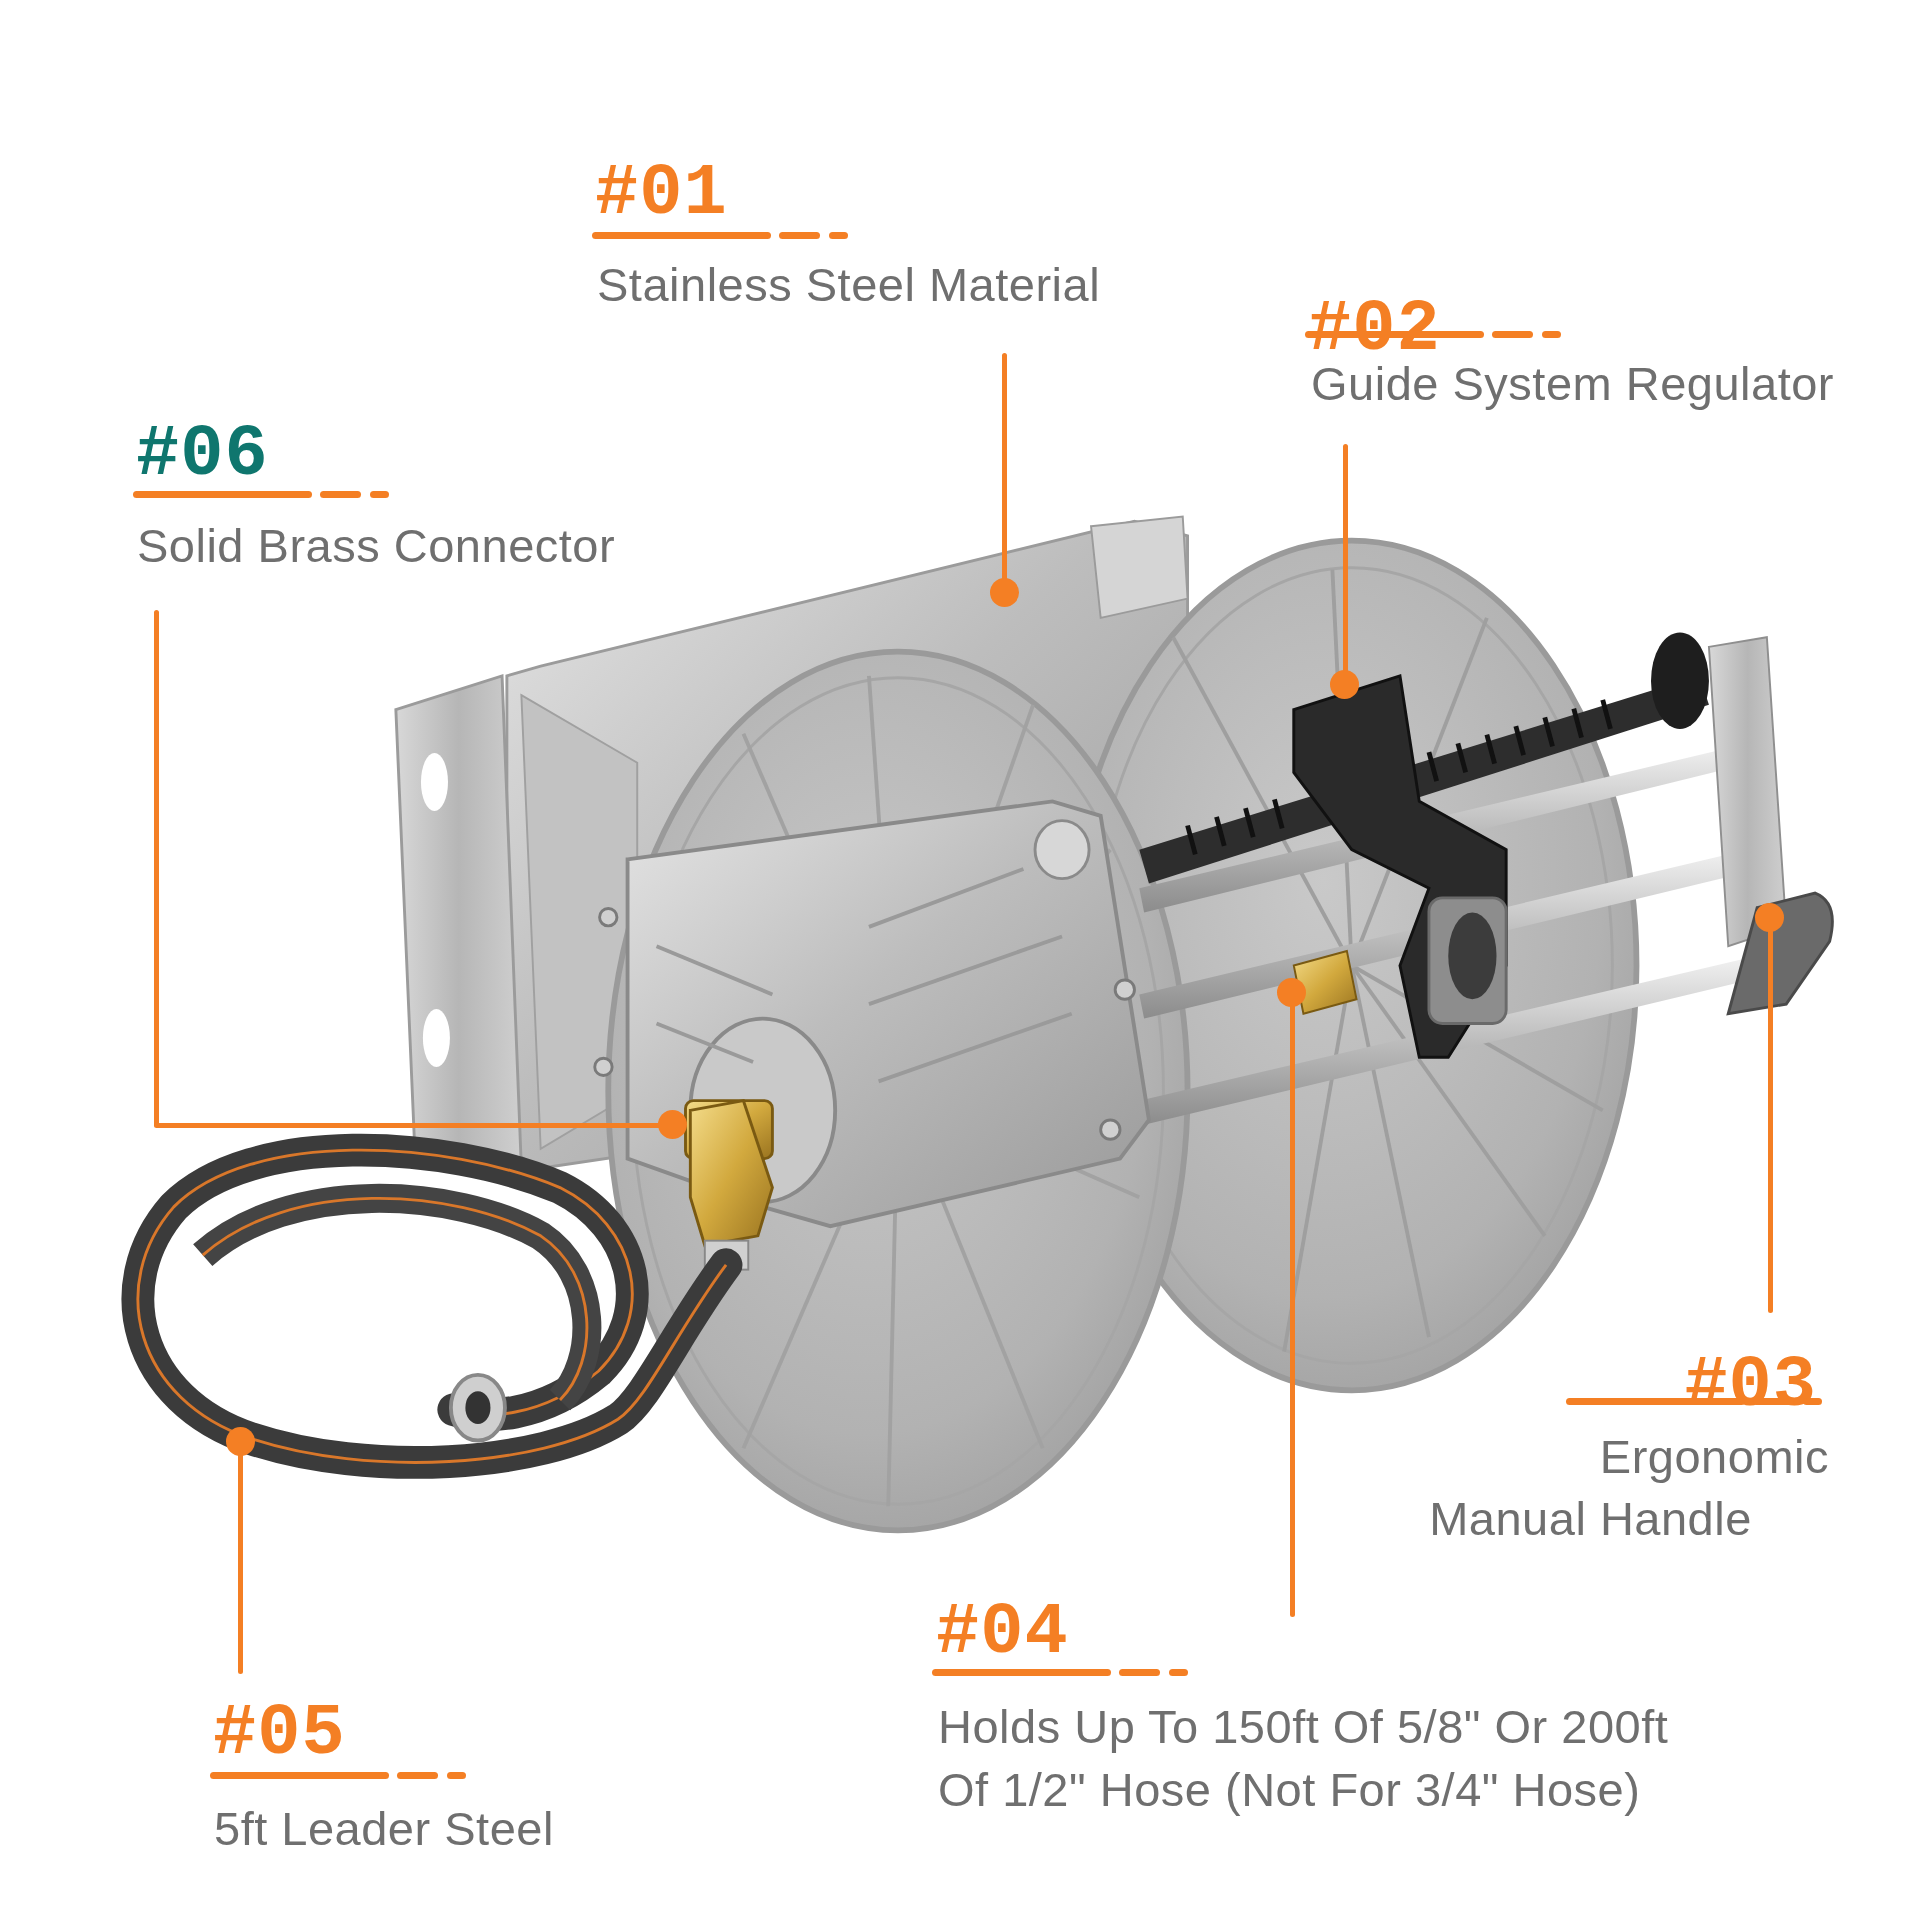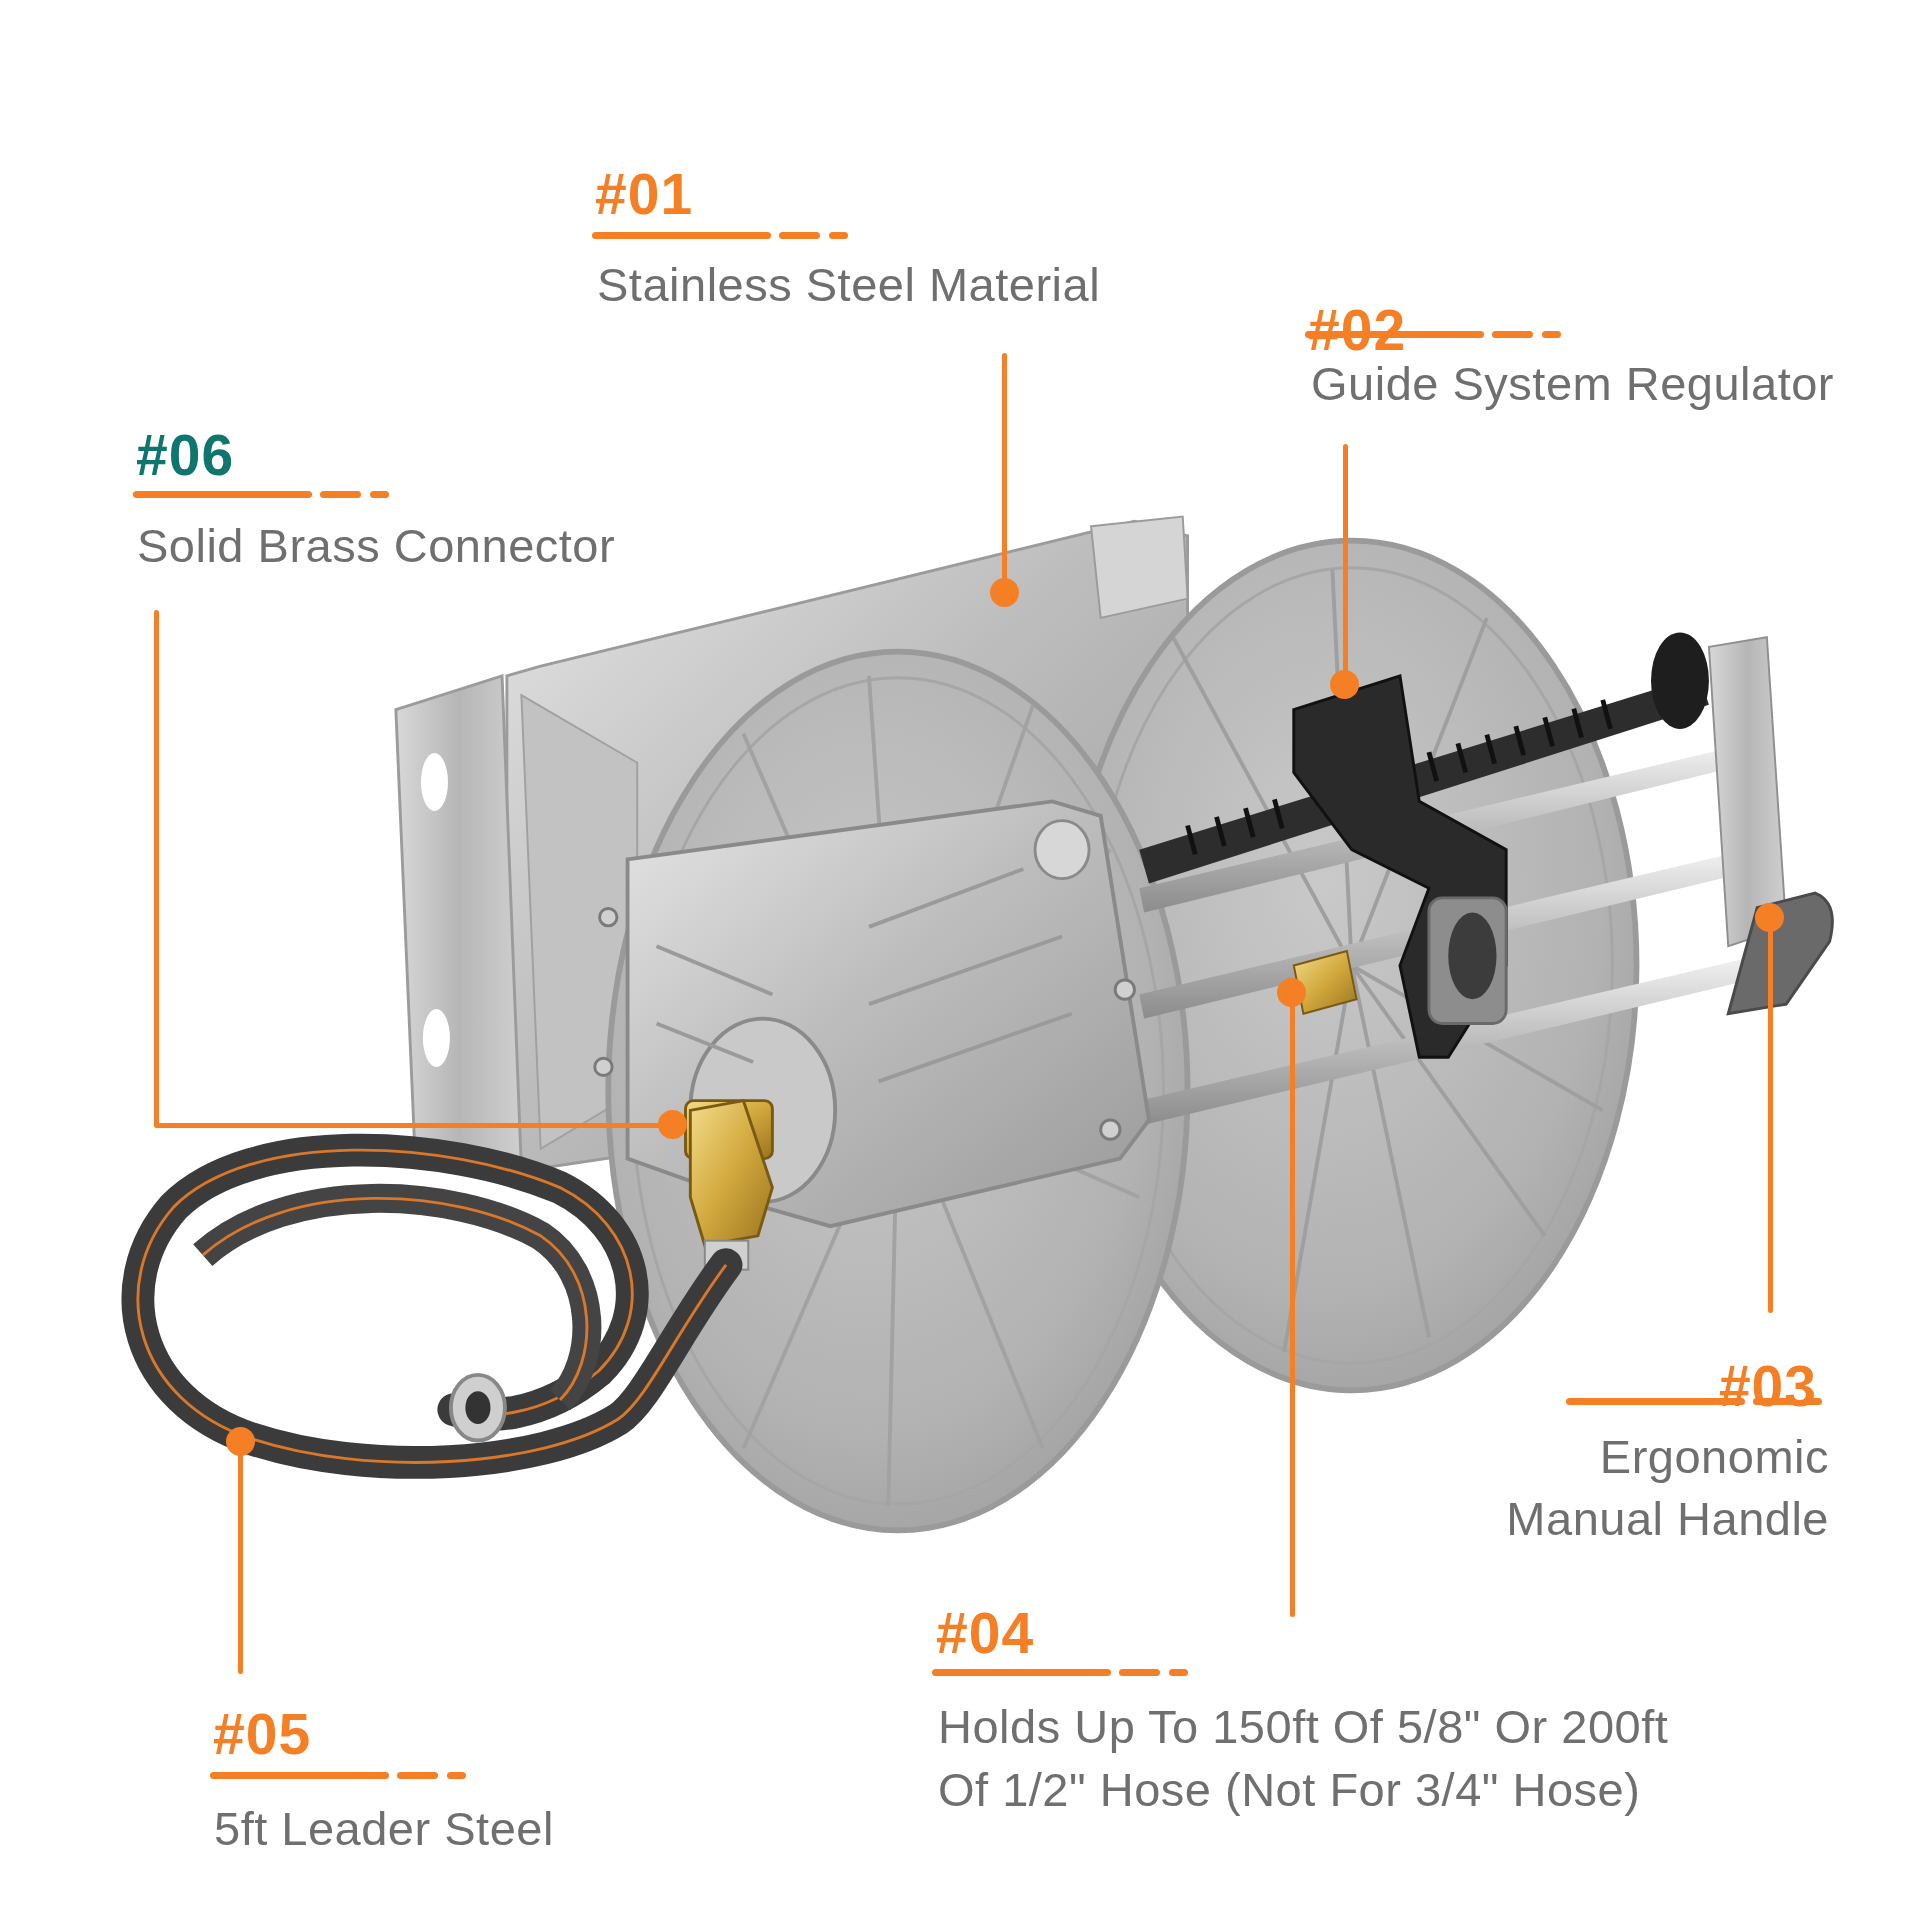--- a/index.html
+++ b/index.html
@@ -1,21 +1,21 @@
 <!DOCTYPE html>
 <html><head>
 <meta charset="utf-8">
 <style>
   html, body { margin: 0; padding: 0; background: #ffffff; }
   body { width: 1931px; height: 1931px; position: relative; overflow: hidden;
          font-family: "Liberation Sans", "DejaVu Sans", sans-serif; }
   .stage { position: absolute; left: 0; top: 0; width: 1931px; height: 1931px; }
   .product { position: absolute; left: 0; top: 0; width: 1931px; height: 1931px; }
-  .num { position: absolute; font-family: Liberation Sans, sans-serif; font-weight: bold;
-         font-size: 57px; line-height: 56px; letter-spacing: 1px; white-space: nowrap; }
+  .num { position: absolute; font-family: Liberation Mono, monospace; font-weight: bold;
+         font-size: 72px; line-height: 56px; letter-spacing: 1px; white-space: nowrap; }
   .rule { position: absolute; height: 6.8px; }
   .rule span { position: absolute; top: 0; height: 6.8px; border-radius: 3.9px; }
   .label { position: absolute; font-family: Liberation Sans, sans-serif; font-size: 47px;
            line-height: 61px; white-space: nowrap; letter-spacing: 0.5px; }
   .label.right { text-align: right; }
   .leader { position: absolute; width: 4.8px; border-radius: 2.9px; }
   .leader-h { position: absolute; height: 4.8px; border-radius: 2.9px; }
   .dot { position: absolute; width: 29px; height: 29px; border-radius: 50%; }
 </style>
 </head>
@@ -207,21 +207,21 @@
   </div>
 
   <div>
     <div class="num" style="left:1641px; width:176px; text-align:right; top:1334px; color:#F47F24;margin-top:24px;">#03</div>
     <div class="rule" style="left:1566px; top:1398px; width:256px;">
       <span style="left:0; width:179px; background:#F47F24;"></span>
       <span style="left:187px; width:41px; background:#F47F24;"></span>
       <span style="left:237px; width:19.3px; background:#F47F24;"></span>
     </div>
     <div class="label right" style="left:1352px; width:1442px; width:477px; top:1426px; color:#6F6F6F;">Ergonomic</div>
-    <div class="label right" style="left:1352px; width:477px; top:1488px; color:#6F6F6F;">Manual Handle</div>
+    <div class="label right" style="left:1352px; width:477px; top:1488px; color:#6F6F6F;text-align:center;">Manual Handle</div>
   </div>
 
   <div>
     <div class="num" style="left:936px; top:1605px; color:#F47F24;">#04</div>
     <div class="rule" style="left:932px; top:1669px; width:256px;">
       <span style="left:0; width:179px; background:#F47F24;"></span>
       <span style="left:187px; width:41px; background:#F47F24;"></span>
       <span style="left:237px; width:19.3px; background:#F47F24;"></span>
     </div>
     <div class="label" style="left:938px; top:1696px; color:#6F6F6F;">Holds Up To 150ft Of 5/8" Or 200ft</div>

